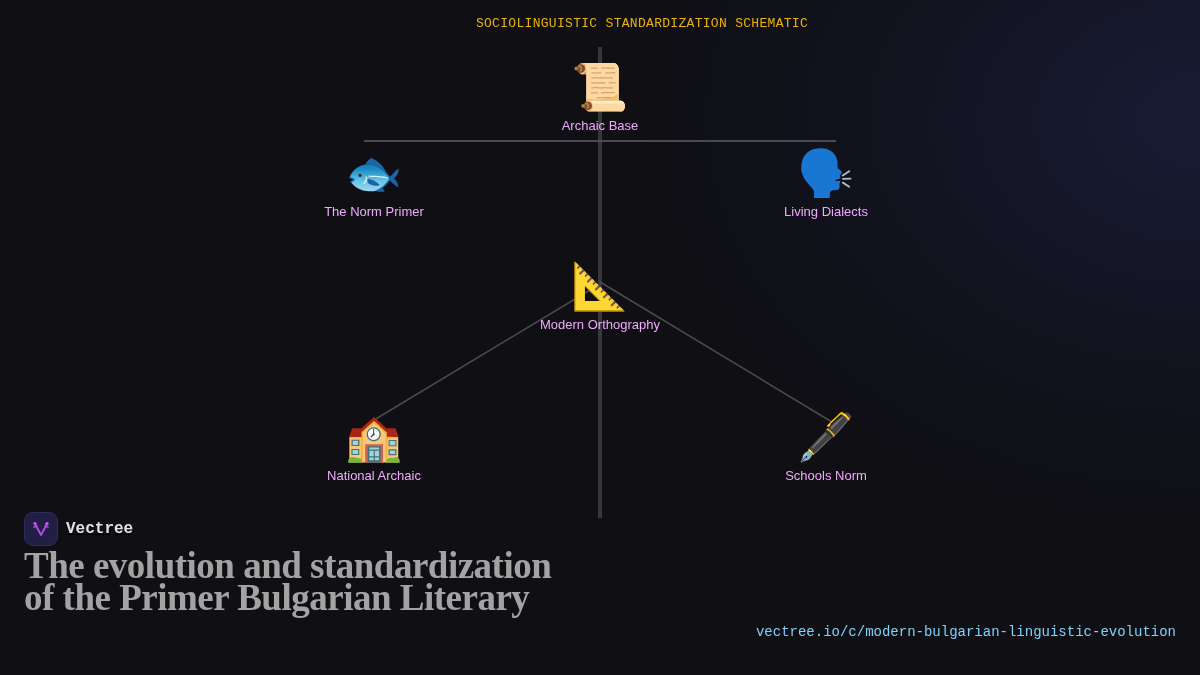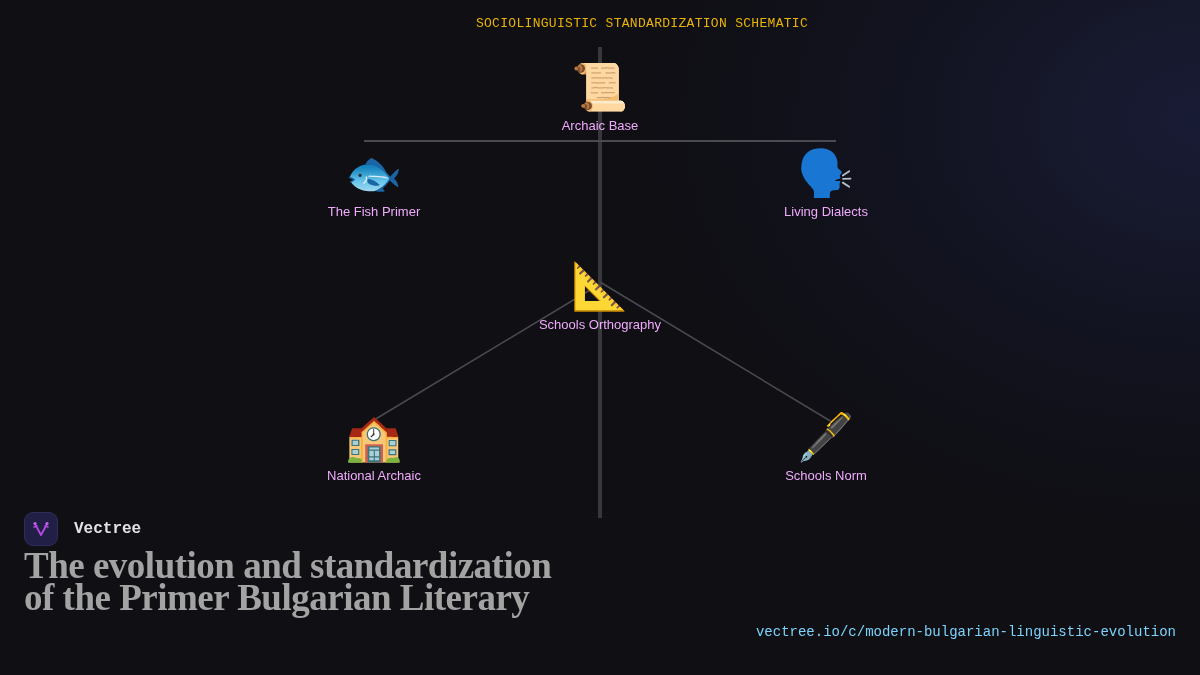--- a/index.html
+++ b/index.html
@@ -36,21 +36,21 @@
   }
   .node .label {
     display: block;
     margin-top: 4px;
     font-size: 13px; color: #f0abfc;
     font-family: "Liberation Sans", sans-serif;
     white-space: nowrap;
   }
   .brand {
     position: absolute; left: 24px; top: 512px;
-    display: flex; align-items: center; gap: 16px;
+    display: flex; align-items: center; gap: 8px; text-decoration: underline;
   }
   .brand-logo {
     width: 34px; height: 34px; border-radius: 9px;
     background: #221f46; border: 1px solid #302c5a;
     display: flex; align-items: center; justify-content: center;
   }
   .brand-name {
     font-family: "Liberation Mono", monospace;
     font-weight: bold; font-size: 16px; color: #e2e2e6;
   }
@@ -82,31 +82,31 @@
   <line x1="600" y1="282" x2="832" y2="422" stroke="#4a4a50" stroke-width="1.5"></line>
 </svg>
 
 <div class="node" style="left:600px; top:60px;">
   <span class="icon">📜</span>
   <span class="label">Archaic Base</span>
 </div>
 
 <div class="node" style="left:374px; top:146px;">
   <span class="icon">🐟</span>
-  <span class="label">The Fish Primer</span>
+  <span class="label">The Norm Primer</span>
 </div>
 
 <div class="node" style="left:826px; top:146px;">
   <span class="icon">🗣️</span>
   <span class="label">Living Dialects</span>
 </div>
 
 <div class="node" style="left:600px; top:259px;">
   <span class="icon">📐</span>
-  <span class="label">Schools Orthography</span>
+  <span class="label">Modern Orthography</span>
 </div>
 
 <div class="node" style="left:374px; top:410px;">
   <span class="icon">🏫</span>
   <span class="label">National Archaic</span>
 </div>
 
 <div class="node" style="left:826px; top:410px;">
   <span class="icon">🖋️</span>
   <span class="label">Schools Norm</span>

